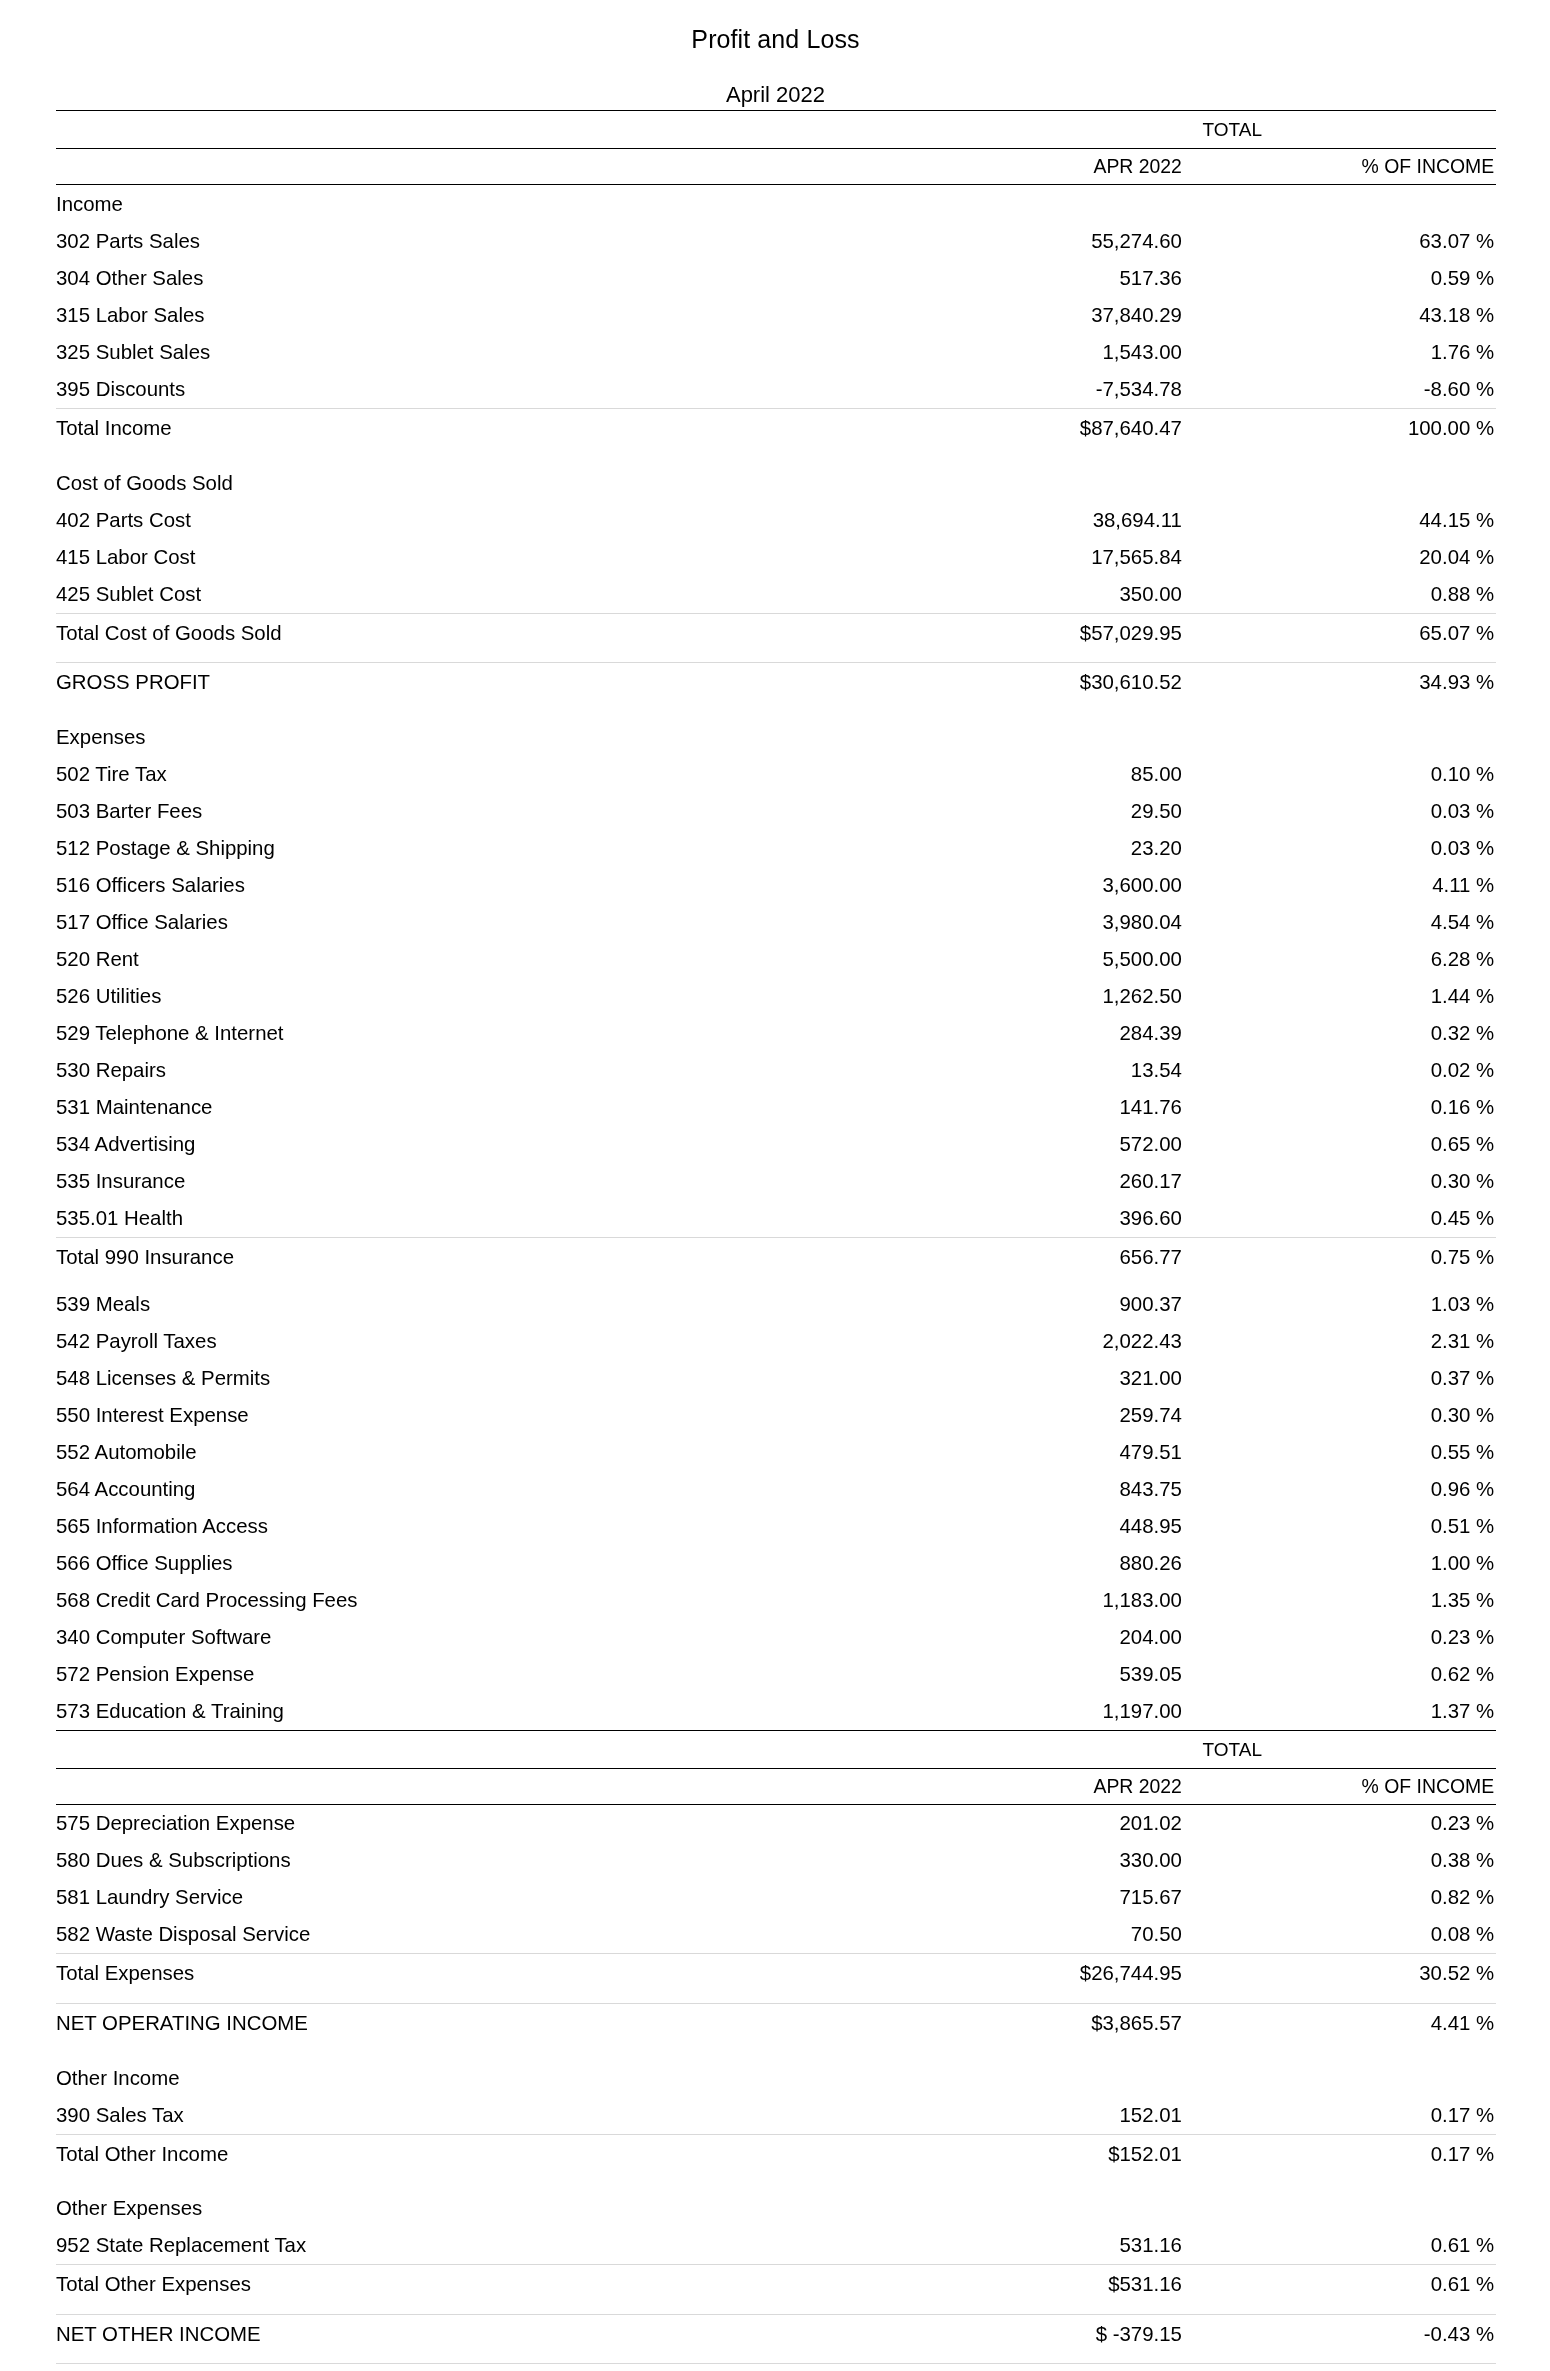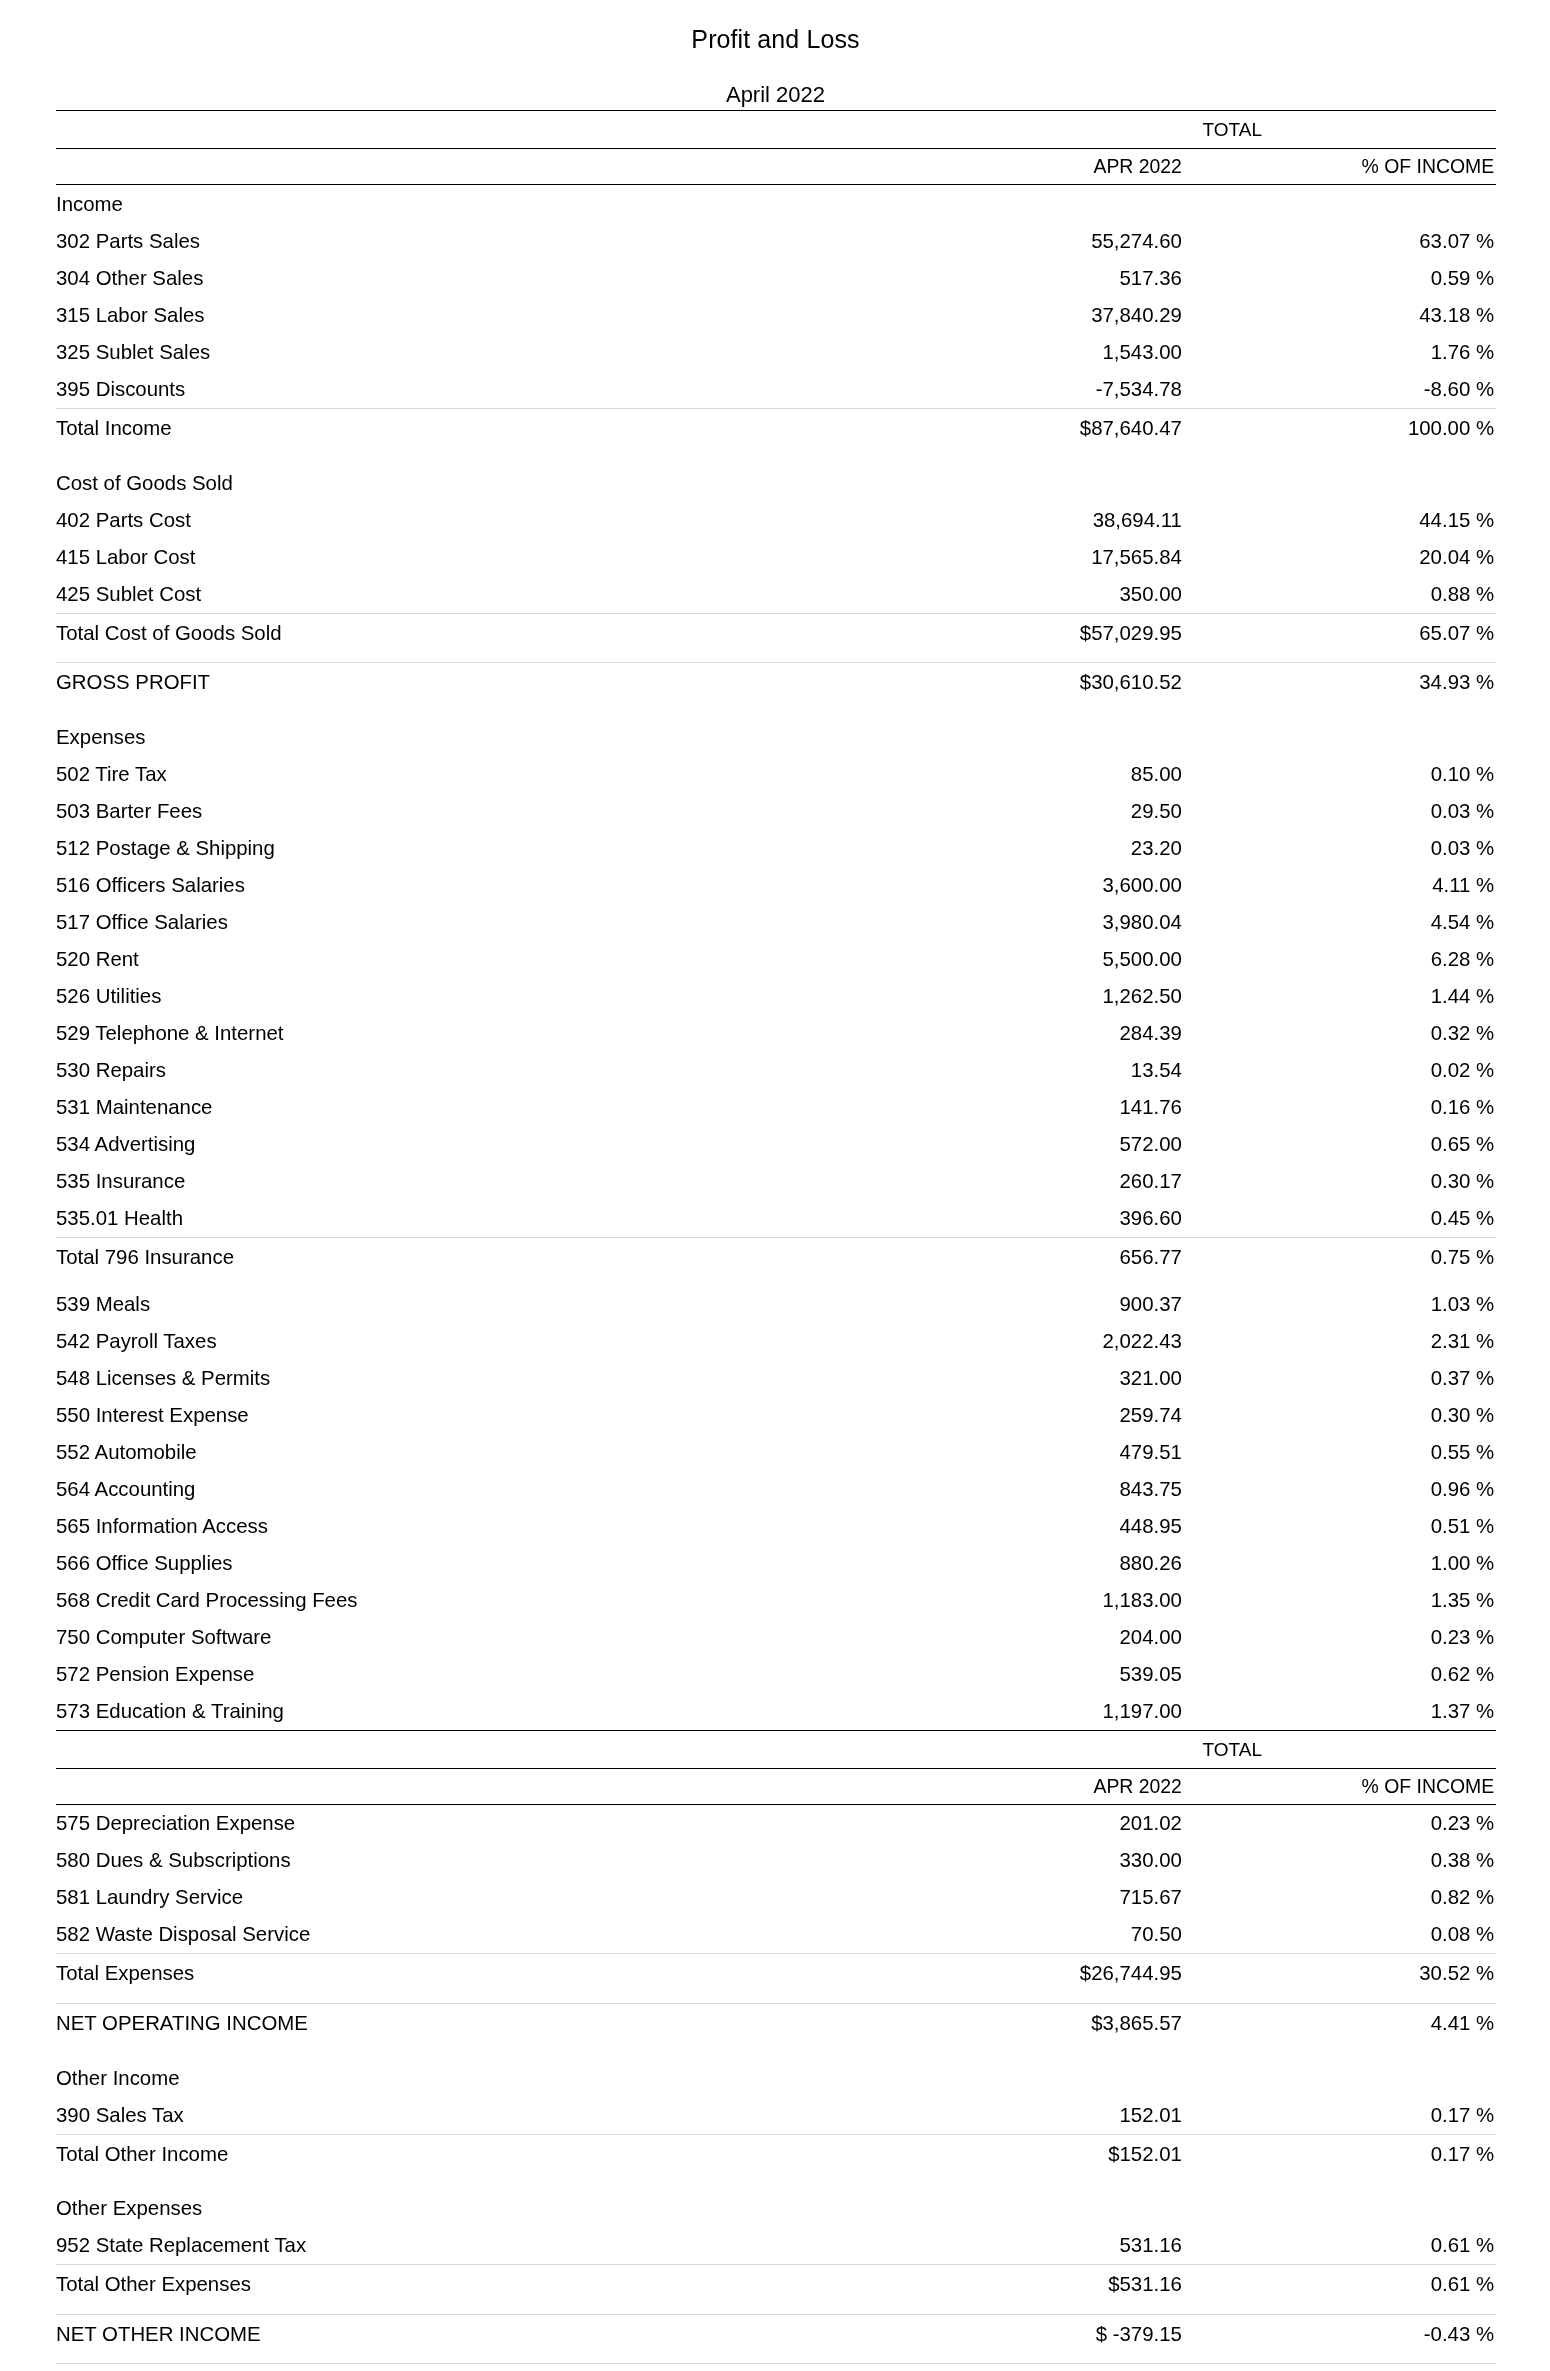--- a/index.html
+++ b/index.html
@@ -272,21 +272,21 @@
           <td class="label ind-1">535 Insurance</td>
           <td class="amount">260.17</td>
           <td class="pct">0.30 %</td>
         </tr>
         <tr class="row">
           <td class="label ind-2">535.01 Health</td>
           <td class="amount">396.60</td>
           <td class="pct">0.45 %</td>
         </tr>
         <tr class="row-total sep-above">
-          <td class="label ind-1 bold">Total 796 Insurance</td>
+          <td class="label ind-1 bold">Total 990 Insurance</td>
           <td class="amount bold">656.77</td>
           <td class="pct bold">0.75 %</td>
         </tr>
         <tr class="spacer spacer-sm">
           <td colspan="3"></td>
         </tr>
         <tr class="row">
           <td class="label ind-1">539 Meals</td>
           <td class="amount">900.37</td>
           <td class="pct">1.03 %</td>
@@ -325,21 +325,21 @@
           <td class="label ind-1">566 Office Supplies</td>
           <td class="amount">880.26</td>
           <td class="pct">1.00 %</td>
         </tr>
         <tr class="row">
           <td class="label ind-1">568 Credit Card Processing Fees</td>
           <td class="amount">1,183.00</td>
           <td class="pct">1.35 %</td>
         </tr>
         <tr class="row">
-          <td class="label ind-1">750 Computer Software</td>
+          <td class="label ind-1">340 Computer Software</td>
           <td class="amount">204.00</td>
           <td class="pct">0.23 %</td>
         </tr>
         <tr class="row">
           <td class="label ind-1">572 Pension Expense</td>
           <td class="amount">539.05</td>
           <td class="pct">0.62 %</td>
         </tr>
         <tr class="row">
           <td class="label ind-1">573 Education &amp; Training</td>

